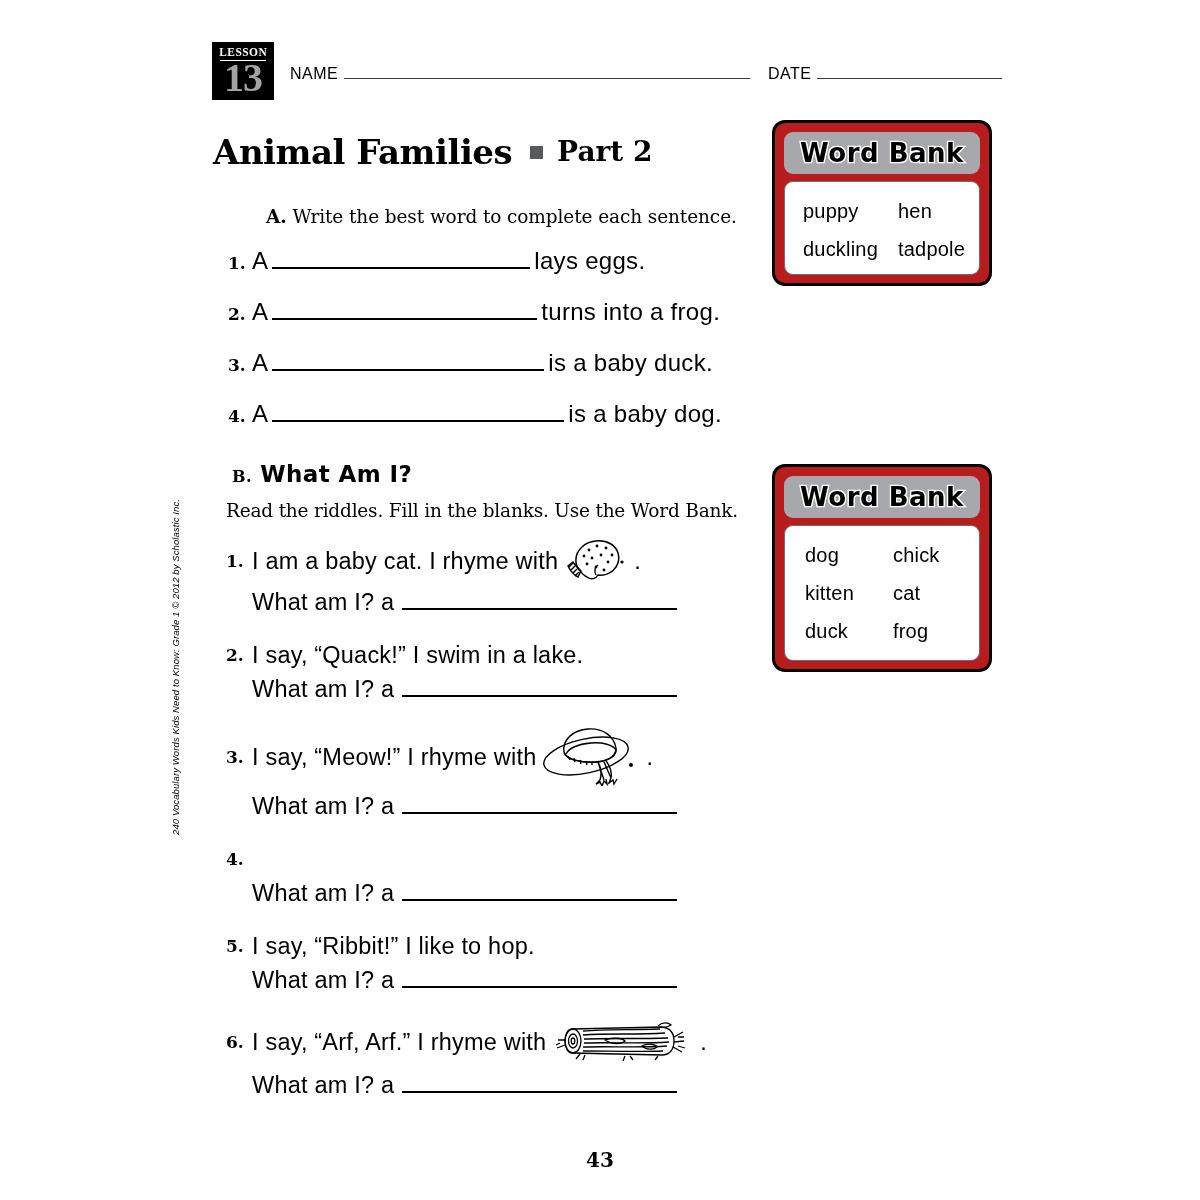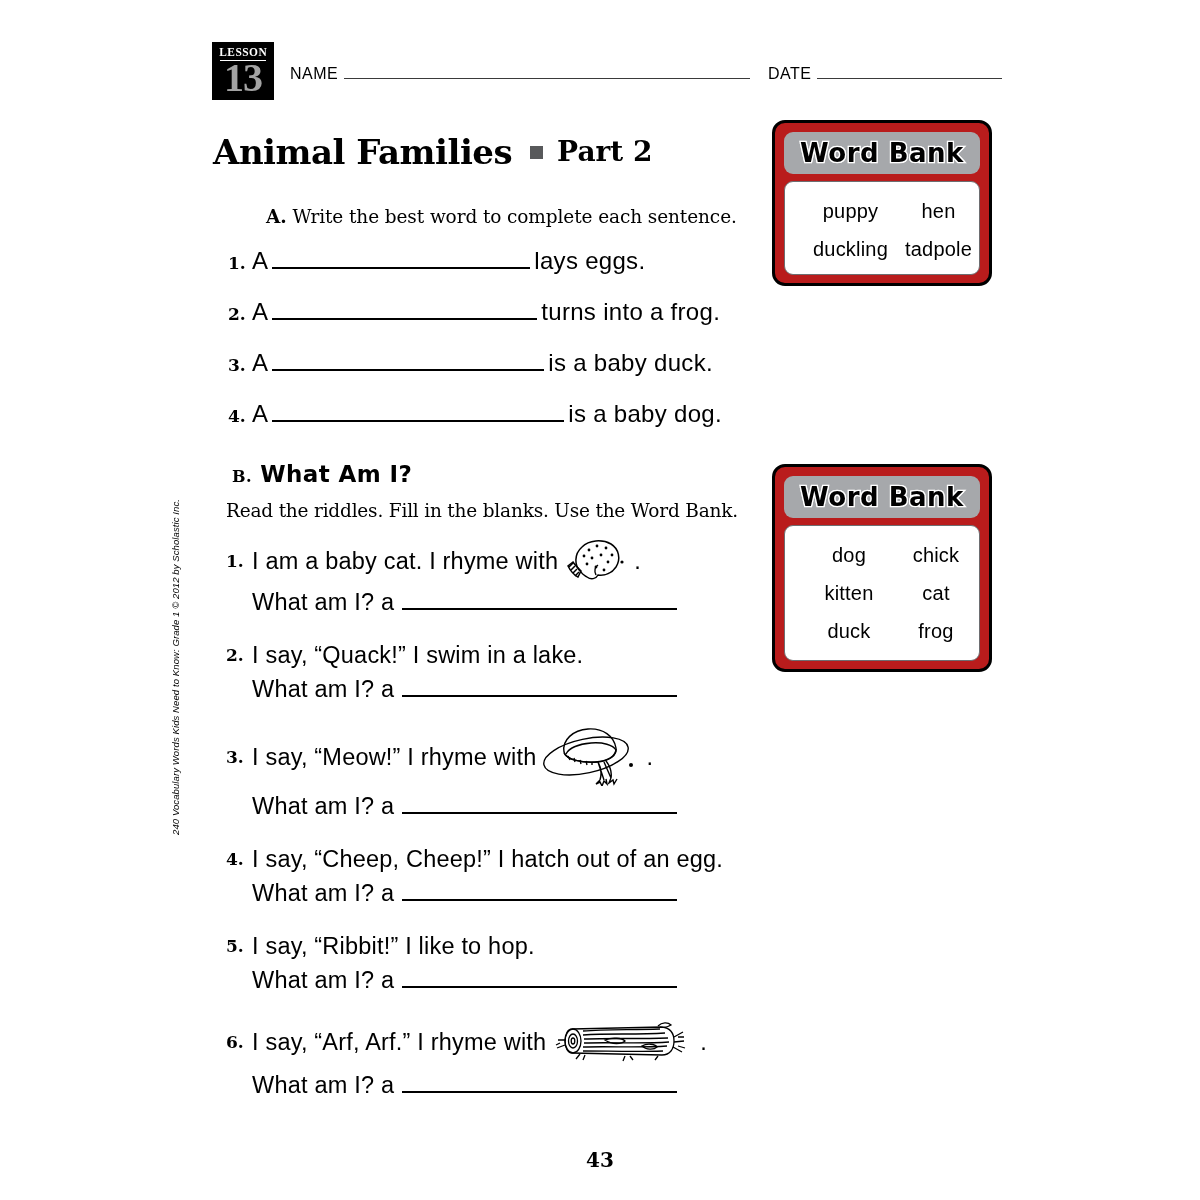--- a/index.html
+++ b/index.html
@@ -294,21 +294,20 @@
     border: 1.3px solid #6d6e71;
     border-radius: 9px;
     background: #fff;
     padding: 10px 0 10px 0;
     box-sizing: border-box;
   }
   .wb-1 .wb-body { height: 94px; }
   .wb-2 .wb-body { height: 136px; }
   .wb-row {
     display: flex;
-    text-align: center;
   }
   .wb-1 .wb-row { height: 38px; align-items: center; }
   .wb-2 .wb-row { height: 38px; align-items: center; }
   .wb-word {
     font-family: "Liberation Sans", sans-serif;
     font-weight: 300;
     font-size: 20px;
     letter-spacing: 0.2px;
   }
   .wb-1 .wb-col-a { flex: 0 0 95px; padding-left: 18px; }
@@ -481,21 +480,20 @@
       </div>
       <div class="b-line2">
         <span class="b-q">What am I?  a</span>
         <span class="b-blank"></span>
       </div>
     </div>
 
     <div class="b-item">
       <div class="b-line1">
         <span class="b-num">4.</span>
-        <span class="b-text">I say, “Cheep, Cheep!” I hatch out of an egg.</span>
       </div>
       <div class="b-line2">
         <span class="b-q">What am I?  a</span>
         <span class="b-blank"></span>
       </div>
     </div>
 
     <div class="b-item">
       <div class="b-line1">
         <span class="b-num">5.</span>

